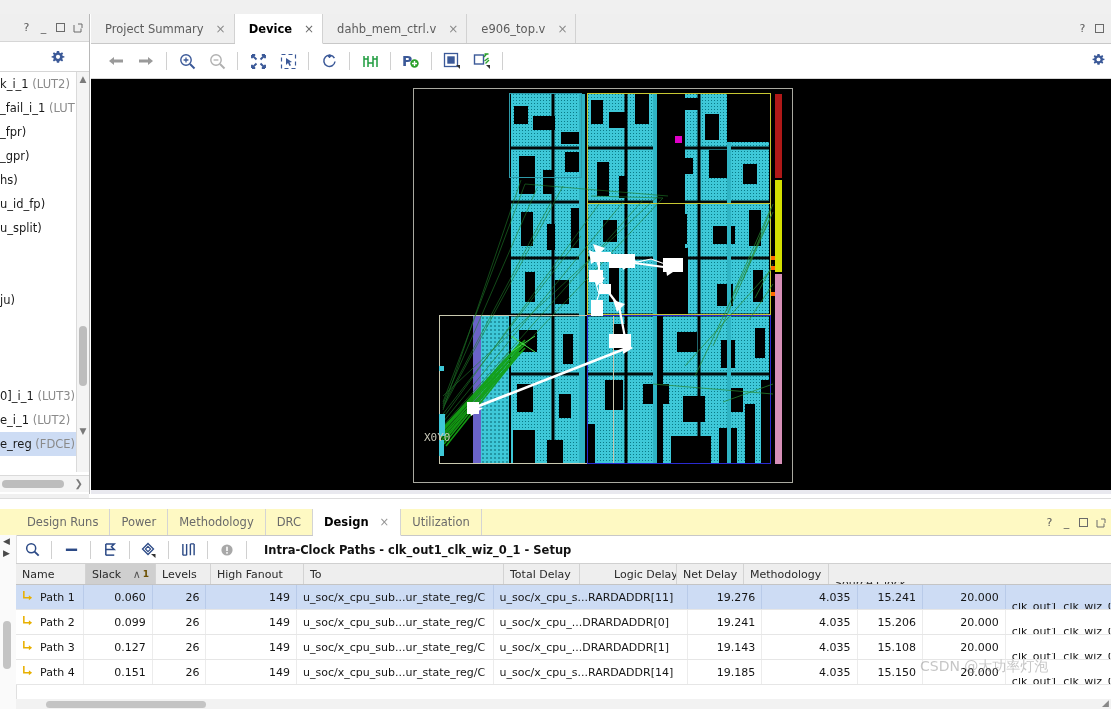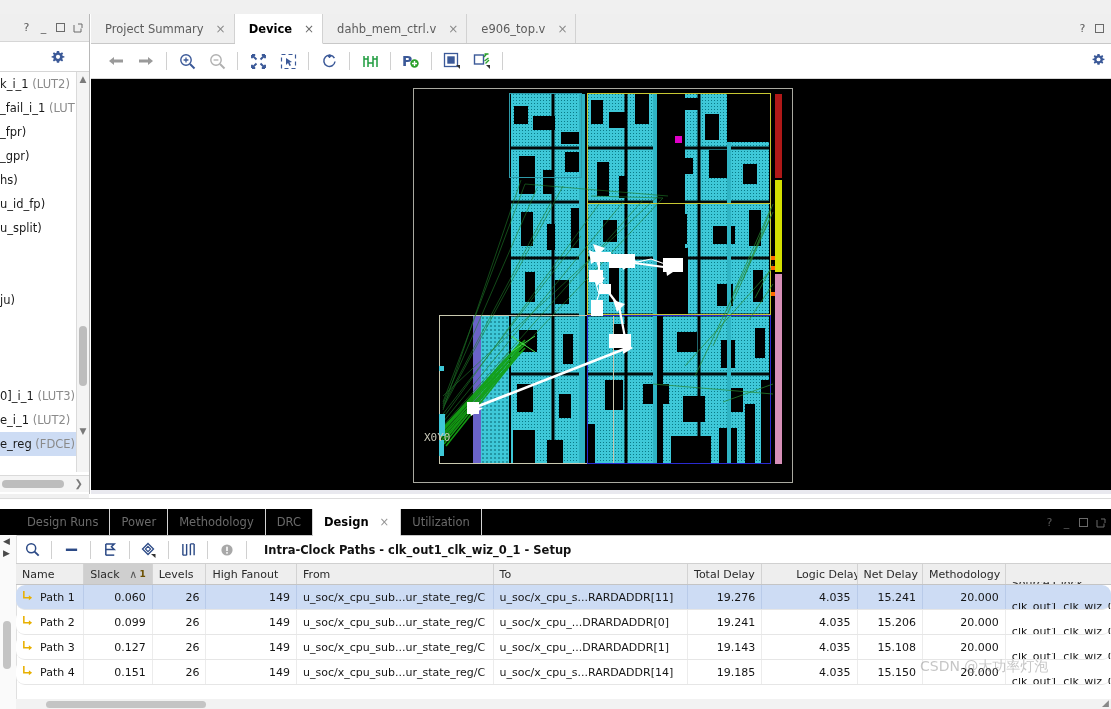--- a/index.html
+++ b/index.html
@@ -155,21 +155,21 @@
   }
 
   
   .bottom-panel {
     position: absolute; left: 0; top: 498px; width: 1111px; height: 211px;
     background: #ffffff;
   }
   .bp-gap { height: 10px; background: #ffffff; border-top: 1px solid #dcdcdc;}
   .bp-tabbar {
     position: relative;
-    height: 27px; background: #000000;
+    height: 27px; background: #fef9c3;
     border-bottom: 1px solid #c8c8c8;
     display: flex; align-items: stretch;
     padding-left: 16px; box-sizing: border-box;
   }
   .bp-tab {
     display: flex; align-items: center; padding: 0 11px;
     font-size: 11.5px; color: #6a6a6a;
     border-right: 1px solid #d4d4d4; cursor: default;
   }
   .bp-tab.active {
@@ -218,21 +218,20 @@
     overflow: hidden; white-space: nowrap;
   }
   .th.sorted { background: #cfcfcf; }
   .sort-ind { margin-left: auto; display: flex; align-items: center; gap: 2px; color: #555; }
   .sort-ind .num1 { font-size: 9px; color: #6b4f00; font-weight: bold;}
   .tbl-row {
     display: flex; height: 25px;
     border-bottom: 1px solid #e6e6e6;
     box-sizing: border-box;
     background: #ffffff;
-    border-radius: 9px;
   }
   .tbl-row.sel { background: #cddcf4; }
   .td {
     display: flex; align-items: center;
     font-size: 11px; color: #151515;
     border-right: 1px solid #ececec;
     padding: 0 6px; box-sizing: border-box;
     white-space: nowrap; overflow: hidden;
   }
   .tbl-row.sel .td { border-right-color: #b9cbe9; }
@@ -767,23 +766,20 @@
               <span>∧</span>
               <span class="num1">1</span>
             </span>
           </div>
           <div class="th w-lev">
             <span>Levels</span>
           </div>
           <div class="th w-fan">
             <span>High Fanout</span>
           </div>
-          <div class="th w-from">
-            <span>From</span>
-          </div>
           <div class="th w-to">
             <span>To</span>
           </div>
           <div class="th w-tot">
             <span>Total Delay</span>
           </div>
           <div class="th w-logic">
             <span>Logic Delay</span>
           </div>
           <div class="th w-net">

